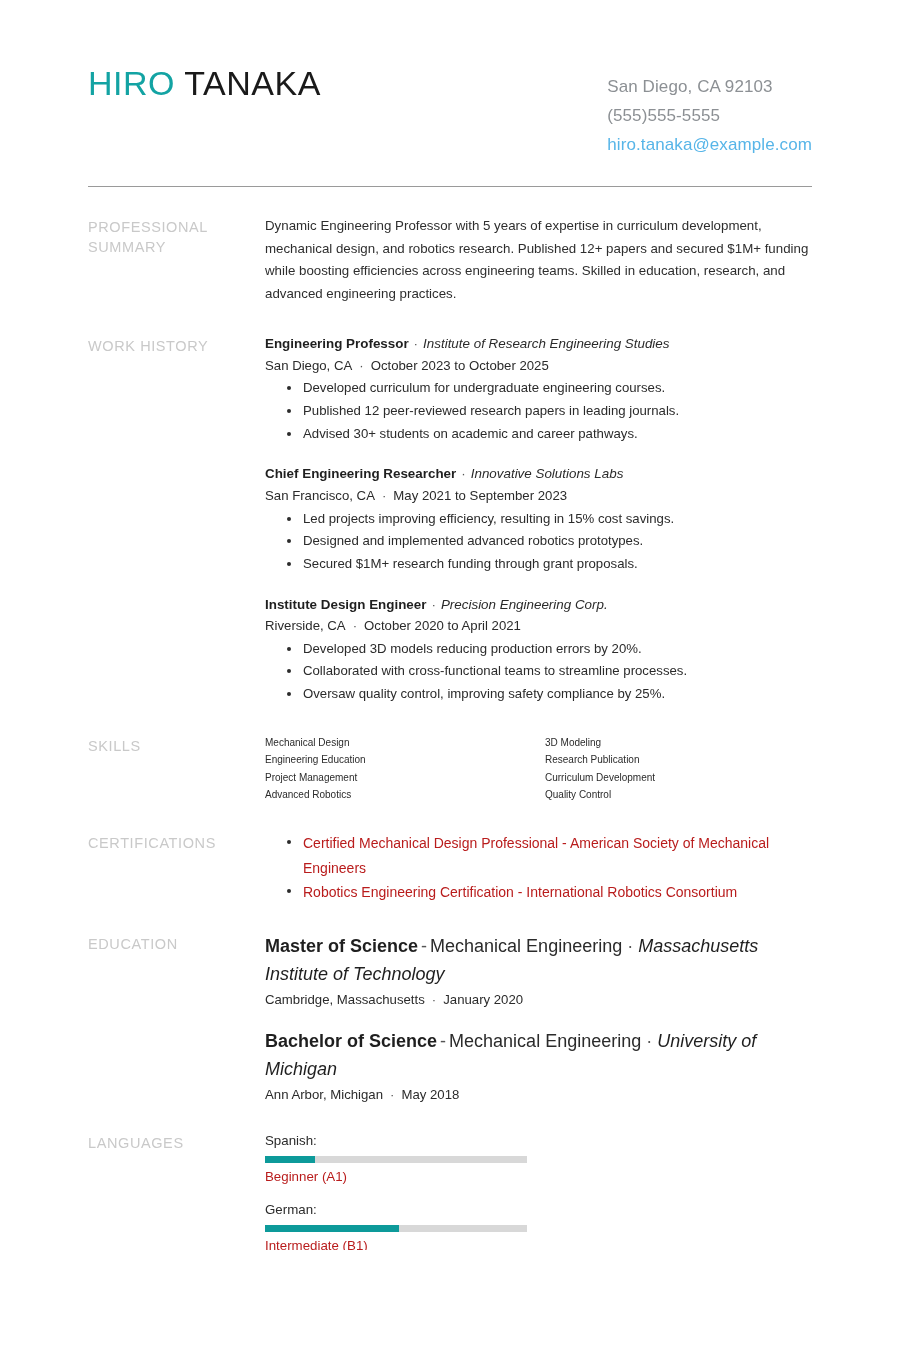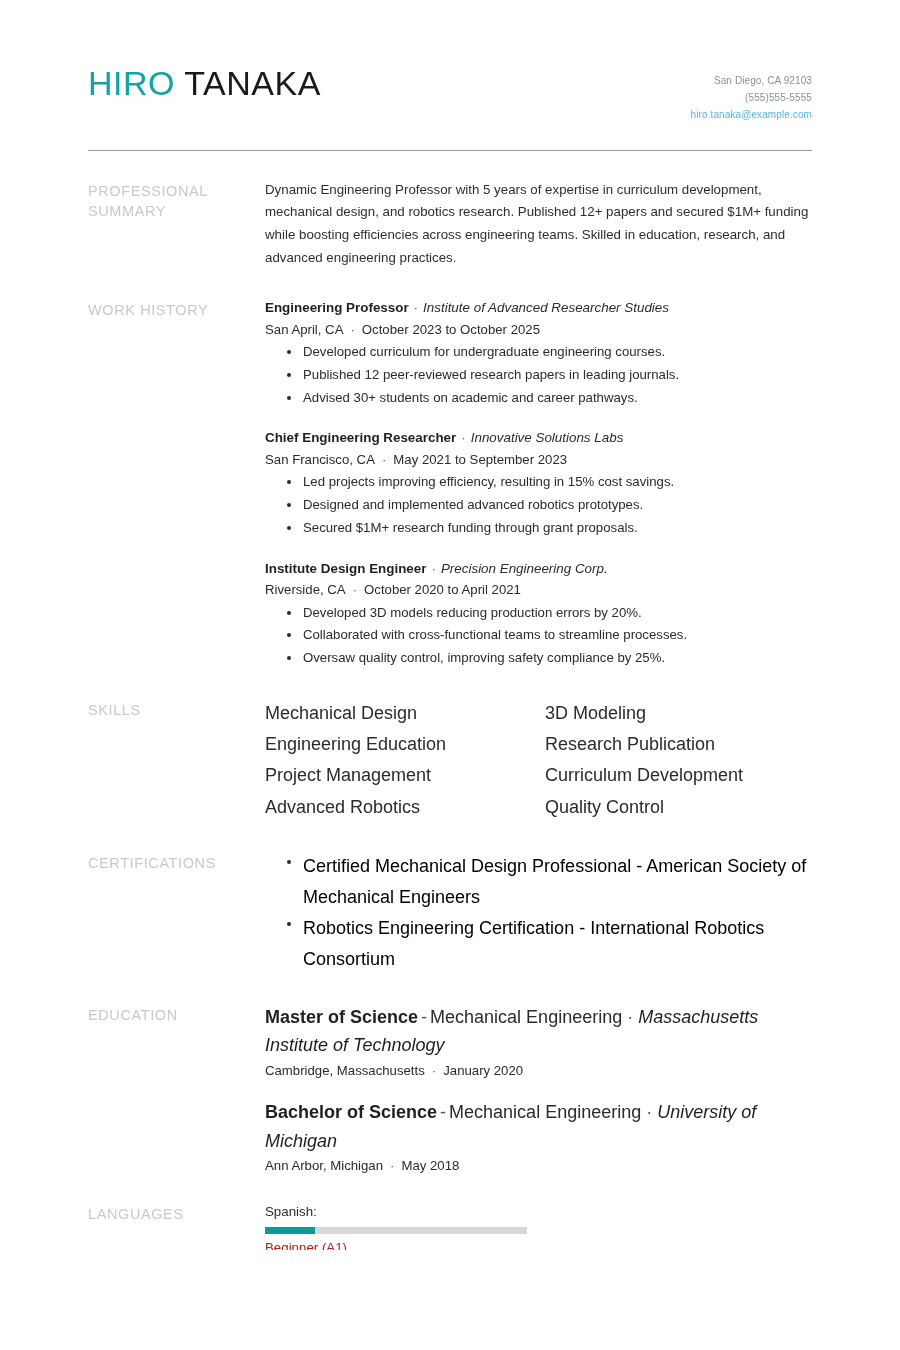--- a/index.html
+++ b/index.html
@@ -39,22 +39,22 @@
     font-weight: 400;
     padding-top: 4px;
   }
   .name .first {
     color: #13a3a3;
   }
   .name .last {
     color: #1a1a1a;
   }
   .contact {
-    text-align: right;
-    font-size: 10px;
+    text-align: left;
+    font-size: 17px;
     line-height: 1.72;
     color: #8c9094;
     padding-top: 10px;
     letter-spacing: 0.1px;
   }
   .contact .email {
     color: #57b5e8;
   }
   .rule {
     height: 0;
@@ -145,36 +145,36 @@
 
   
   .skills-cols {
     display: flex;
   }
   .skills-col {
     width: 280px;
     flex: 0 0 280px;
   }
   .skills-col div {
-    font-size: 18px;
+    font-size: 10px;
     line-height: 1.74;
     color: #2b2b2b;
   }
 
   
   ul.certs {
     margin: 0;
     padding-left: 38px;
     list-style: none;
   }
   ul.certs li {
     position: relative;
-    font-size: 18px;
+    font-size: 14px;
     line-height: 1.72;
-    color: #000000;
+    color: #b91c1c;
   }
   ul.certs li::before {
     content: "";
     position: absolute;
     left: -16px;
     top: 9px;
     width: 4px;
     height: 4px;
     border-radius: 50%;
     background: #2b2b2b;
@@ -260,24 +260,24 @@
         <p>Dynamic Engineering Professor with 5 years of expertise in curriculum development, mechanical design, and robotics research. Published 12+ papers and secured $1M+ funding while boosting efficiencies across engineering teams. Skilled in education, research, and advanced engineering practices.</p>
       </div>
     </div>
 
     <div class="section">
       <div class="sec-label">Work History</div>
       <div class="sec-body">
 
         <div class="job">
           <div class="job-title-line">
-            <span class="job-title">Engineering Professor</span><span class="sep">·</span><span class="job-company">Institute of Advanced Researcher Studies</span>
+            <span class="job-title">Engineering Professor</span><span class="sep">·</span><span class="job-company">Institute of Research Engineering Studies</span>
           </div>
           <div class="job-meta">
-            <span>San April, CA</span><span class="sep">·</span><span>October 2023 to October 2025</span>
+            <span>San Diego, CA</span><span class="sep">·</span><span>October 2023 to October 2025</span>
           </div>
           <ul class="bullets">
             <li>Developed curriculum for undergraduate engineering courses.</li>
             <li>Published 12 peer-reviewed research papers in leading journals.</li>
             <li>Advised 30+ students on academic and career pathways.</li>
           </ul>
         </div>
 
         <div class="job">
           <div class="job-title-line">

